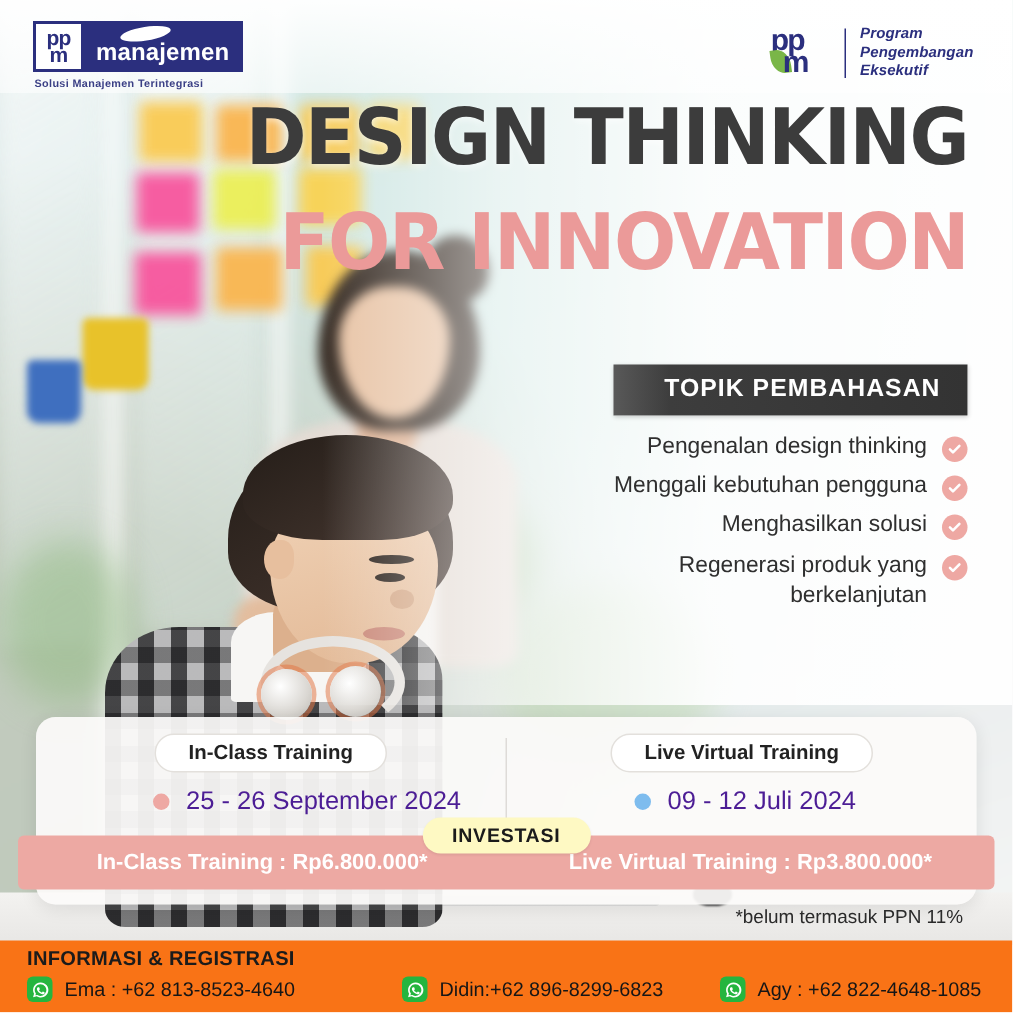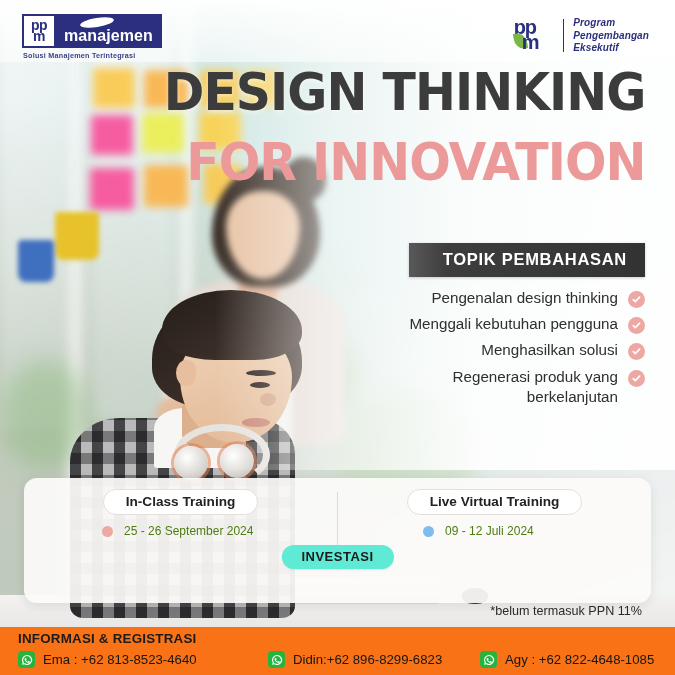--- a/index.html
+++ b/index.html
@@ -157,26 +157,26 @@
     margin:11px auto 0 auto; display:block; width:max-content;
     border:1px solid #e3e0dc; border-radius:20px; background:#fff;
     font-size:13.6px; font-weight:bold; color:#222; padding:4px 22px 5px 22px;
   }
   .date-list { margin-top:9px; padding-left:78px; }
   .date-list.rt { padding-left:85px; }
   .date-row { display:flex; align-items:center; gap:11px; margin-bottom:5px; }
   .dot { width:11px; height:11px; border-radius:50%; flex:0 0 auto; }
   .dot.pink { background:#eea8a3; }
   .dot.blue { background:#7ebcee; }
-  .date-txt { font-size:12px; color:#4d7c0f; }
+  .date-txt { font-size:17px; color:#4c1d95; }
 
   
   .inv-pill {
     position:absolute; left:50%; transform:translateX(-50%); top:545px;
-    background:#5eead4; border-radius:18px; padding:4px 20px 5px 20px;
+    background:#fef9c3; border-radius:18px; padding:4px 20px 5px 20px;
     font-size:13px; font-weight:bold; color:#1b1b1b; letter-spacing:.5px;
     z-index:4; box-shadow:0 1px 2px rgba(0,0,0,.08);
   }
   .inv-bar {
     position:absolute; left:12px; top:557px; width:651px; height:36px;
     background:#eda9a3; border-radius:4px;
     display:flex; align-items:center; z-index:3;
   }
   .inv-cell { flex:1; text-align:center; color:#fff; font-weight:bold; font-size:14.6px; }
 
@@ -356,20 +356,24 @@
       <div class="date-list rt">
         <div class="date-row">
           <div class="dot blue"></div>
           <div class="date-txt">09 - 12 Juli 2024</div>
         </div>
       </div>
     </div>
   </div>
 
   <div class="inv-pill">INVESTASI</div>
+  <div class="inv-bar">
+    <div class="inv-cell">In-Class Training : Rp6.800.000*</div>
+    <div class="inv-cell">Live Virtual Training : Rp3.800.000*</div>
+  </div>
   <div class="ppn-note">*belum termasuk PPN 11%</div>
 
   <div class="footer">
     <div class="foot-title">INFORMASI &amp; REGISTRASI</div>
     <div class="contacts">
       <div class="contact">
         <div class="wa">
           <svg width="12" height="12" viewBox="0 0 24 24">
               <path fill="#ffffff" d="M12 2a10 10 0 0 0-8.6 15l-1.3 4.6 4.8-1.3A10 10 0 1 0 12 2zm0 2.2a7.8 7.8 0 1 1-4 14.5l-.4-.2-2.4.6.7-2.3-.2-.4A7.8 7.8 0 0 1 12 4.2zm-3.2 4c-.2 0-.5.1-.7.4-.3.3-.9.9-.9 2.1s.9 2.4 1 2.6c.2.2 1.8 2.8 4.4 3.8 2.2.8 2.6.7 3.1.6.5 0 1.5-.6 1.7-1.2.2-.6.2-1.1.2-1.2l-.6-.4-1.6-.8c-.2-.1-.4-.1-.6.1l-.8 1c-.1.2-.3.2-.6.1a6.4 6.4 0 0 1-1.9-1.2 7 7 0 0 1-1.3-1.6c-.1-.3 0-.4.1-.5l.5-.5.3-.5v-.5l-.8-1.8c-.2-.5-.4-.4-.6-.4z"></path>
             </svg>

